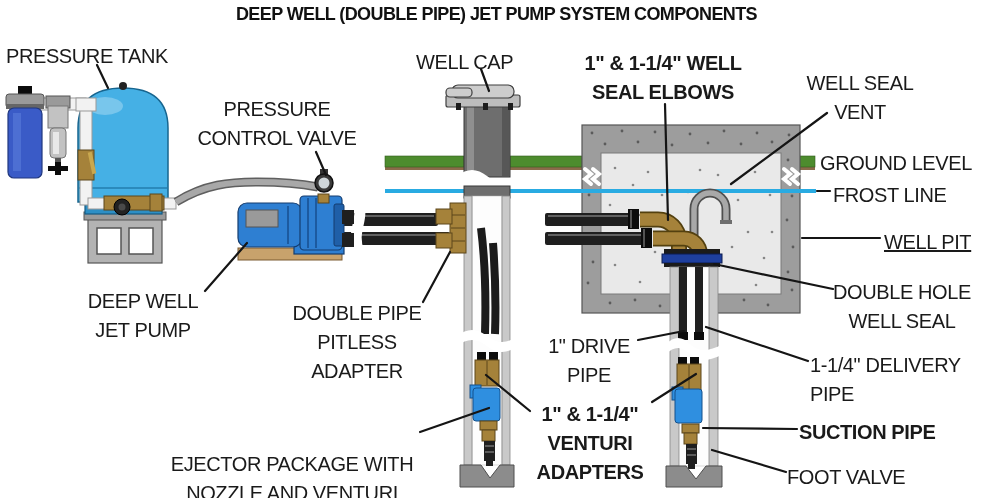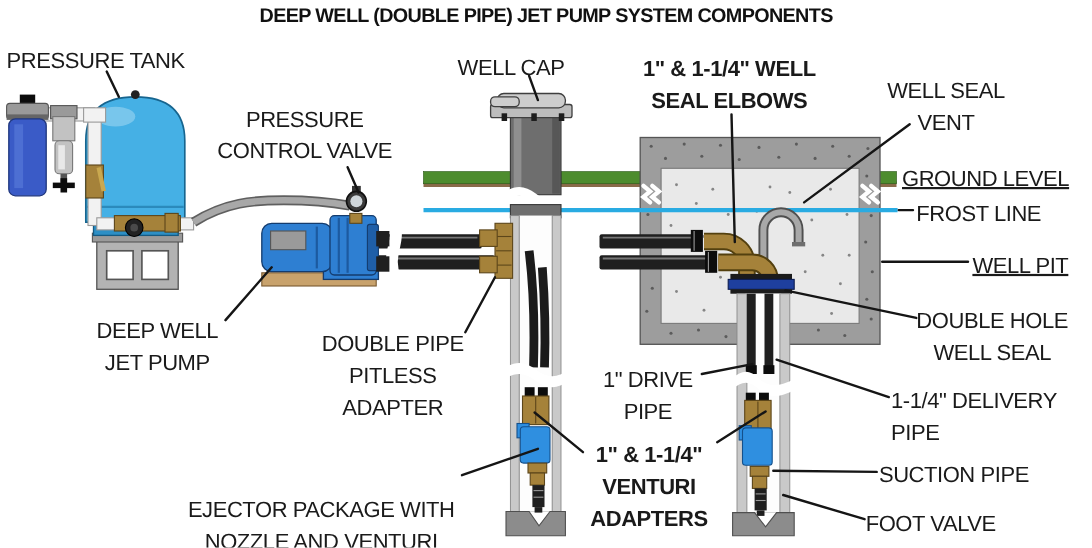--- a/index.html
+++ b/index.html
@@ -355,28 +355,28 @@
 </svg>
 
 <div class="title">DEEP WELL (DOUBLE PIPE) JET PUMP SYSTEM COMPONENTS</div>
 
 <div class="lbl nw" style="left:6px;top:42px;">PRESSURE TANK</div>
 <div class="lbl nw" style="left:416px;top:48px;">WELL CAP</div>
 <div class="lbl c b" style="left:560px;top:49px;width:206px;">1" &amp; 1-1/4" WELL
 SEAL ELBOWS</div>
 <div class="lbl c" style="left:798px;top:69px;width:124px;">WELL SEAL
 VENT</div>
-<div class="lbl nw" style="left:820px;top:149px;text-decoration:underline;">GROUND LEVEL</div>
+<div class="lbl nw" style="left:820px;top:149px;">GROUND LEVEL</div>
 <div class="lbl nw" style="left:833px;top:181px;">FROST LINE</div>
 <div class="lbl nw" style="left:884px;top:228px;text-decoration:underline;">WELL PIT</div>
 <div class="lbl c" style="left:824px;top:278px;width:156px;">DOUBLE HOLE
 WELL SEAL</div>
 <div class="lbl" style="left:810px;top:351px;width:180px;">1-1/4" DELIVERY
 PIPE</div>
-<div class="lbl nw" style="left:799px;top:418px;">SUCTION PIPE</div>
+<div class="lbl nw" style="left:799px;top:418px;font-weight:bold;">SUCTION PIPE</div>
 <div class="lbl nw" style="left:787px;top:463px;">FOOT VALVE</div>
 <div class="lbl c" style="left:190px;top:95px;width:174px;">PRESSURE
 CONTROL VALVE</div>
 <div class="lbl c" style="left:284px;top:299px;width:146px;">DOUBLE PIPE
 PITLESS
 ADAPTER</div>
 <div class="lbl c" style="left:83px;top:287px;width:120px;">DEEP WELL
 JET PUMP</div>
 <div class="lbl c" style="left:160px;top:422px;width:264px;margin-top:28px;">EJECTOR PACKAGE WITH
 NOZZLE AND VENTURI</div>

